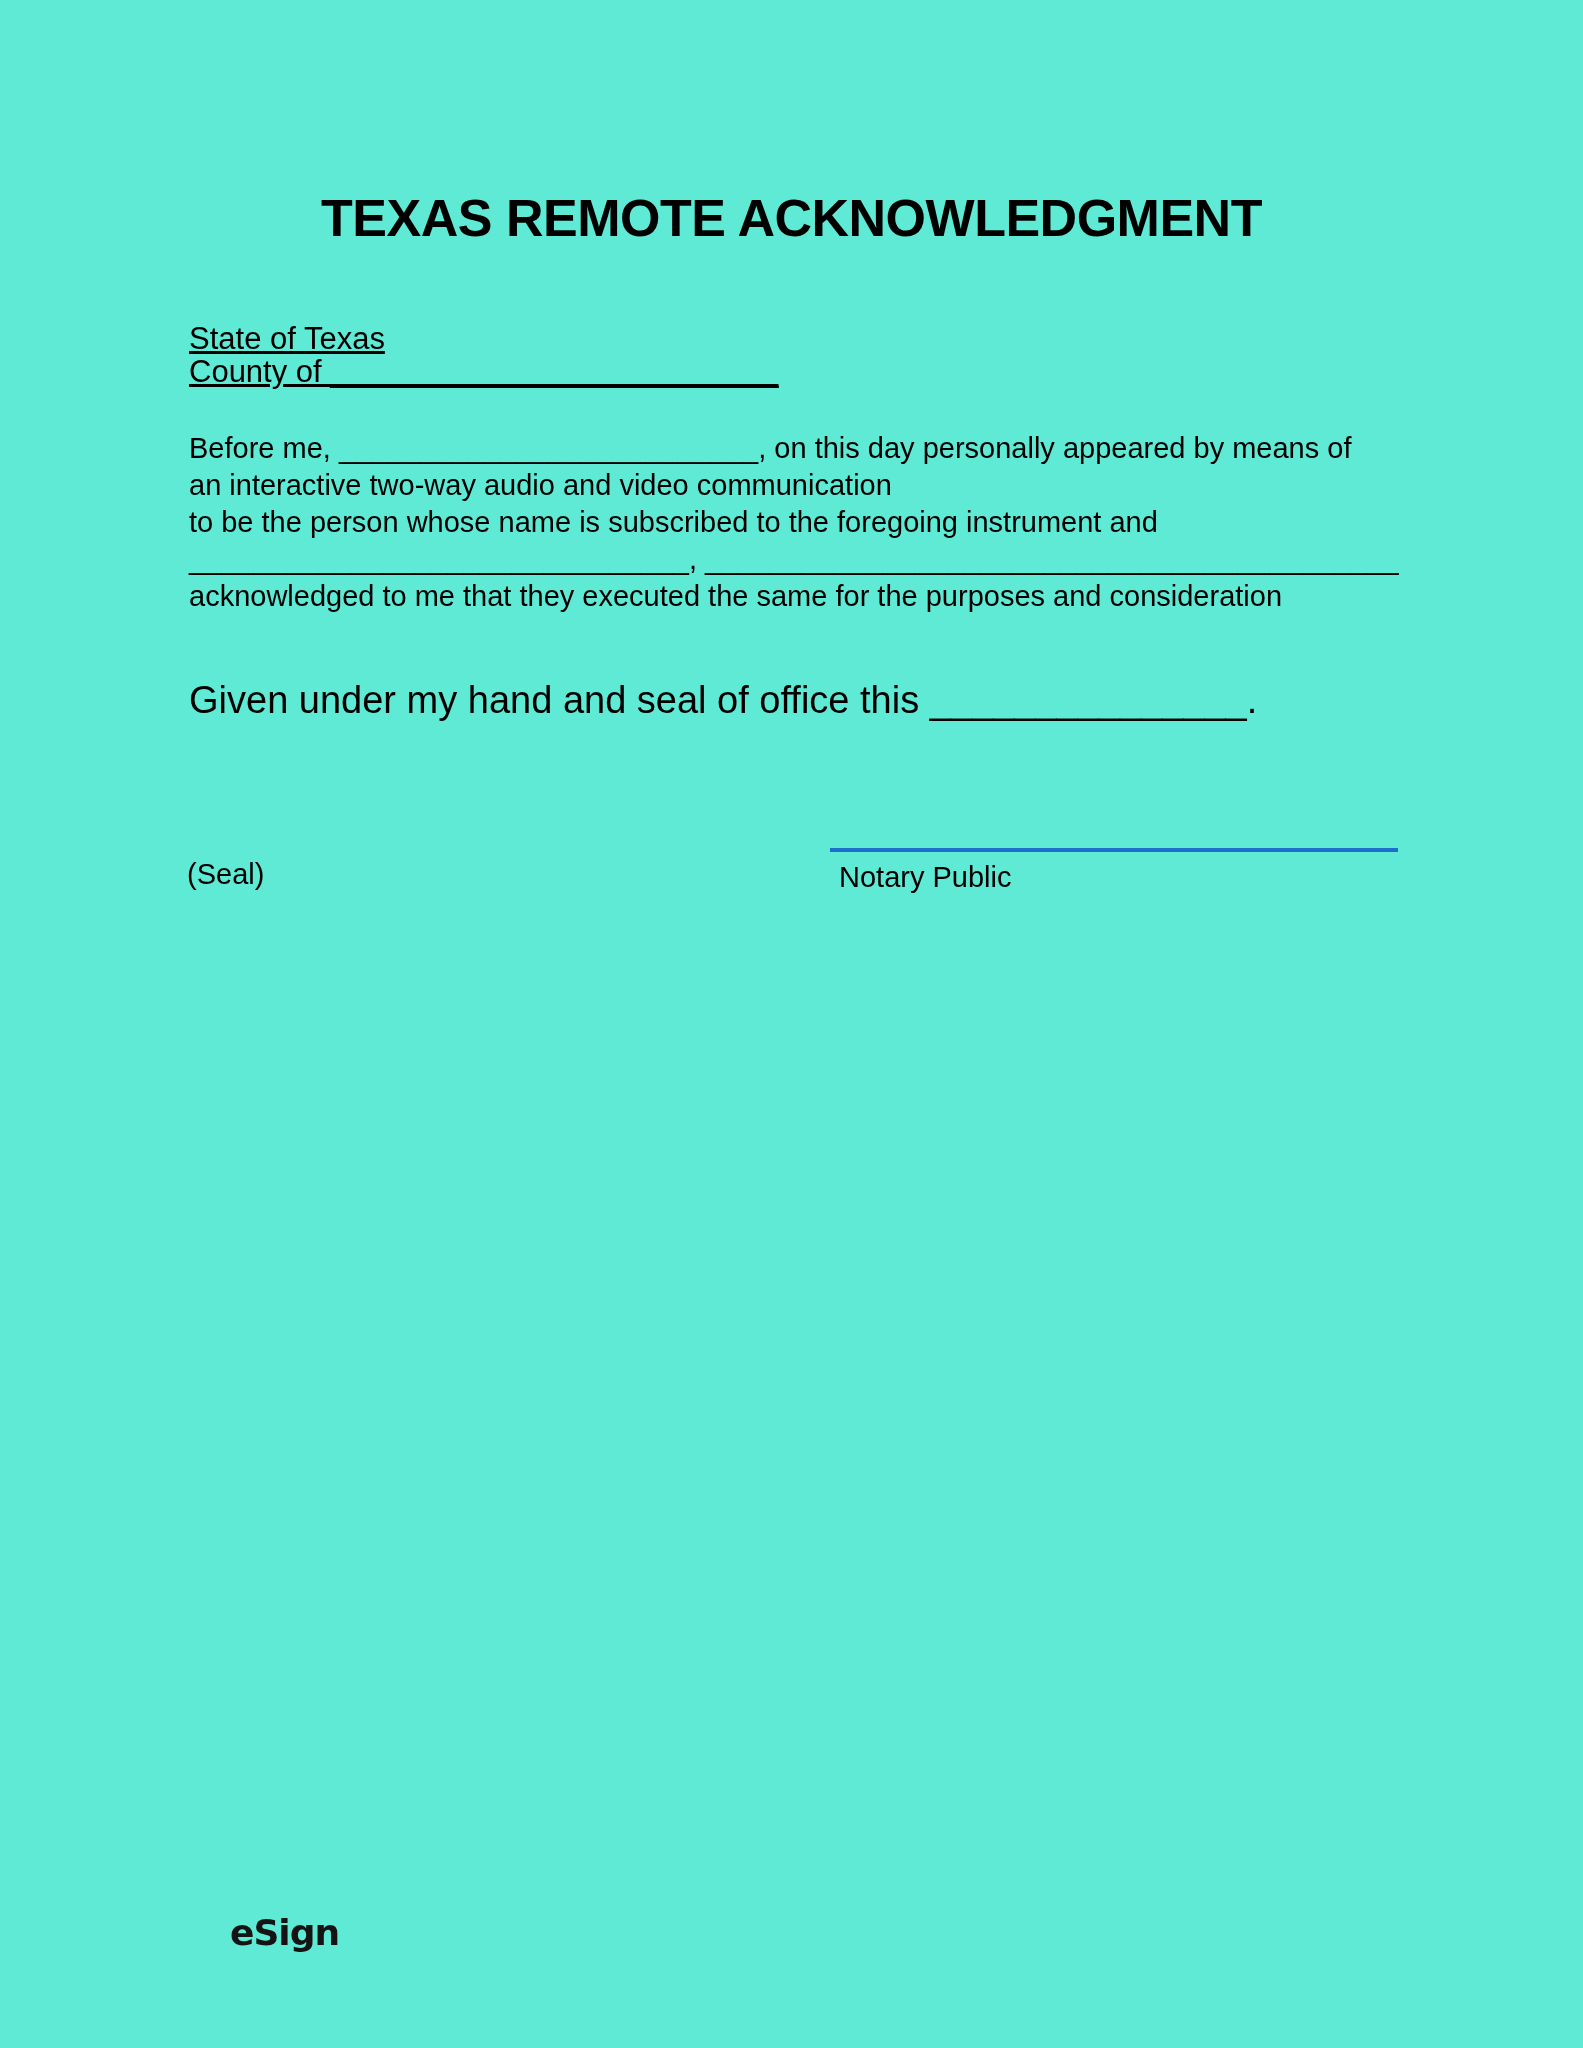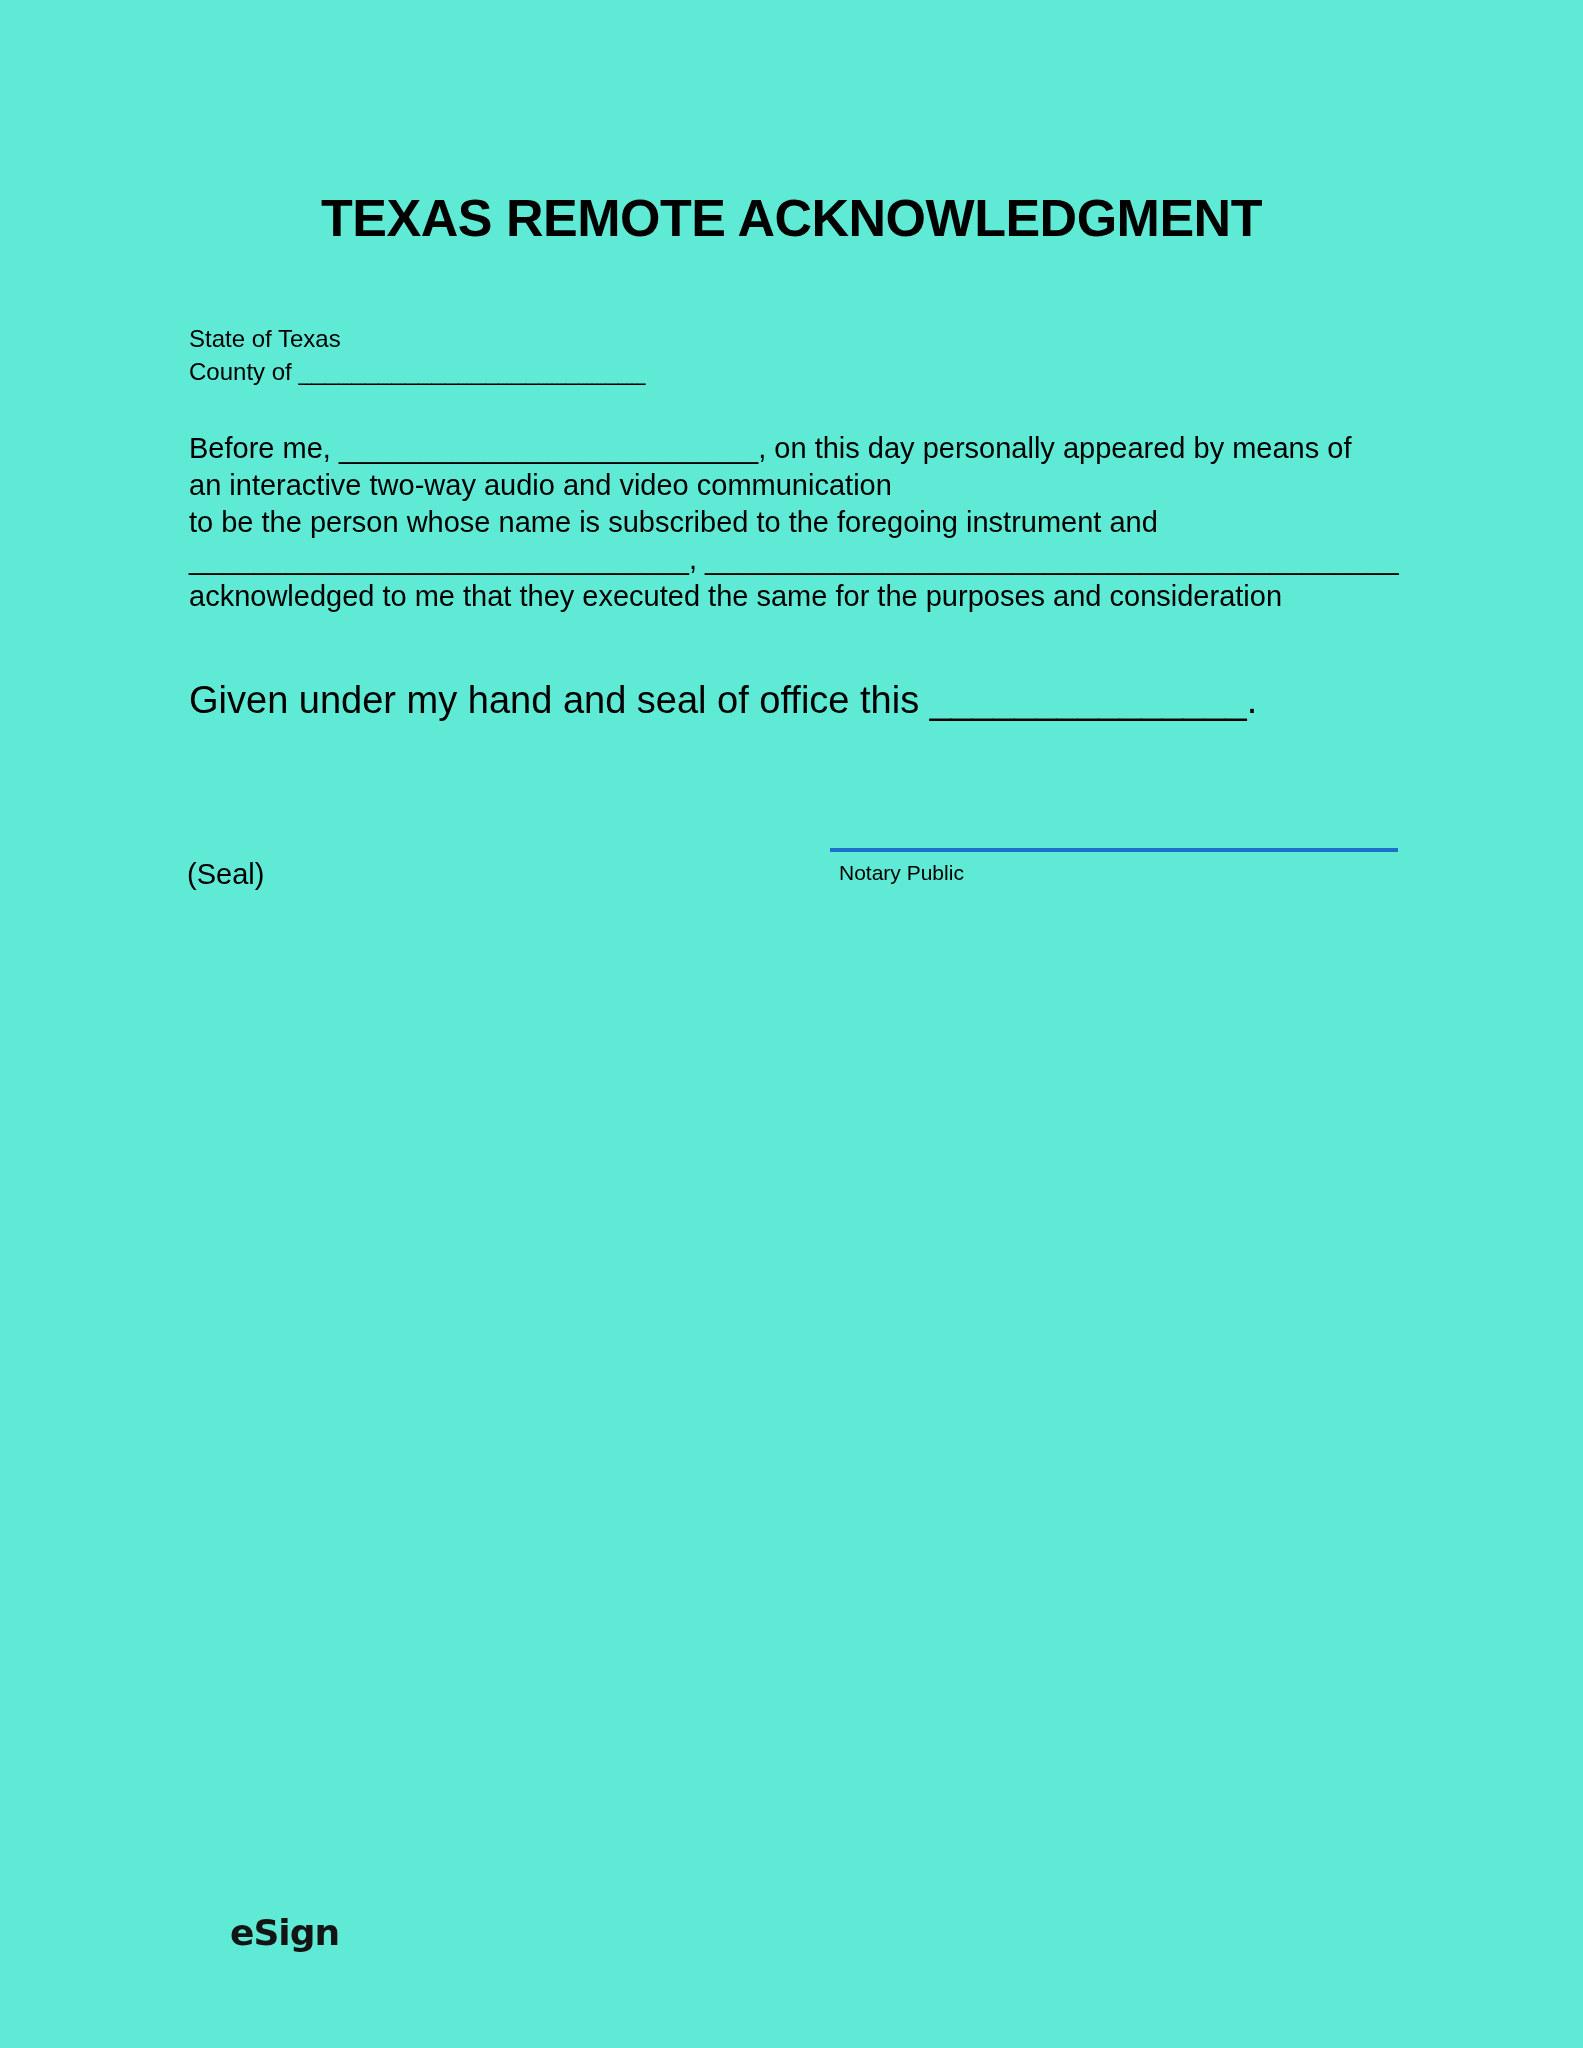--- a/index.html
+++ b/index.html
@@ -21,23 +21,24 @@
     text-align: center;
     font-size: 52px;
     font-weight: 700;
     letter-spacing: -0.5px;
     white-space: nowrap;
   }
   .jurisdiction {
     position: absolute;
     top: 322px;
     left: 189px;
-    font-size: 24px;
+    font-size: 31px;
     line-height: 33px;
     white-space: nowrap;
+    text-decoration: underline;
   }
   .body-par {
     position: absolute;
     top: 430px;
     left: 189px;
     font-size: 29px;
     line-height: 37px;
     white-space: nowrap;
   }
   .given-line {
@@ -59,21 +60,21 @@
     top: 848px;
     left: 830px;
     width: 568px;
     height: 4px;
     background: #1d70c9;
   }
   .notary-label {
     position: absolute;
     top: 861px;
     left: 839px;
-    font-size: 21px;
+    font-size: 29px;
     white-space: nowrap;
   }
   .commission-line {
     position: absolute;
     top: 911px;
     left: 821px;
     font-size: 29px;
     white-space: nowrap;
   }
   .brand-logo {

